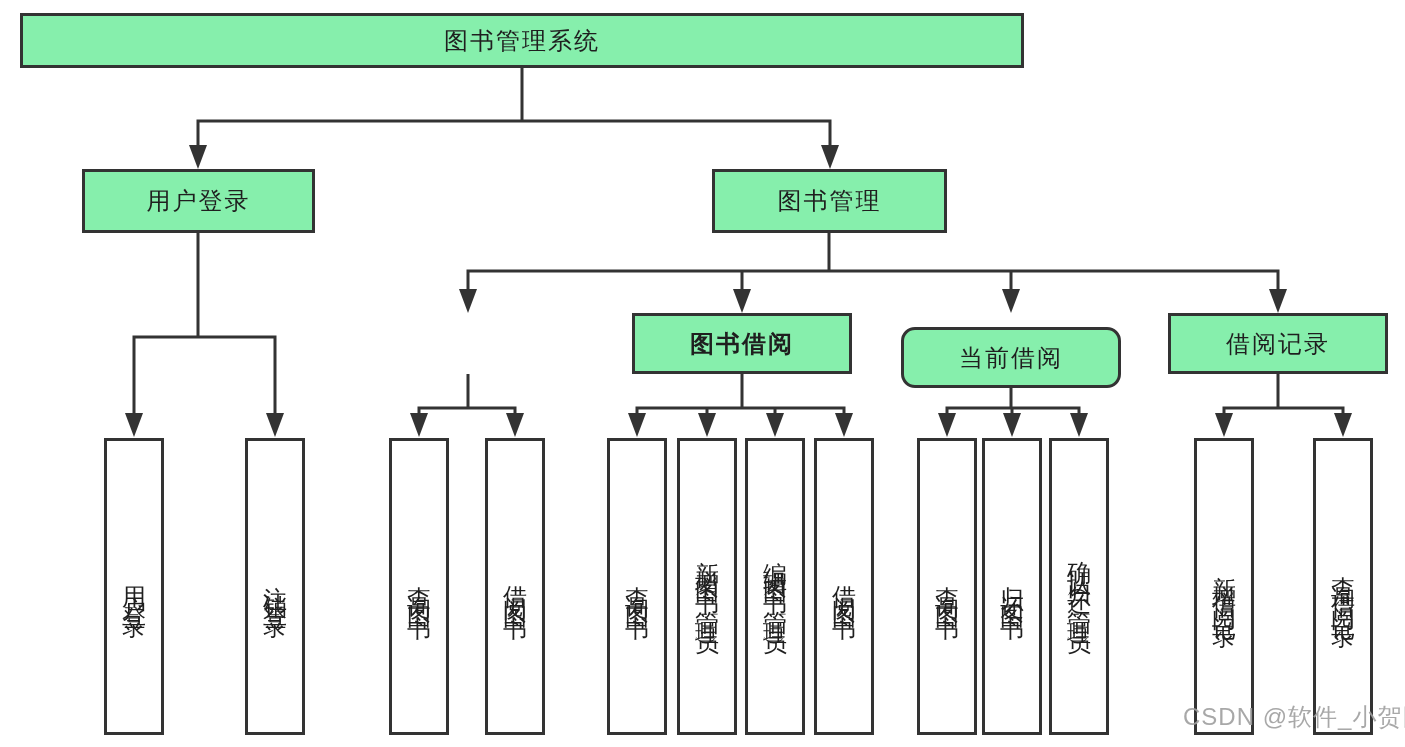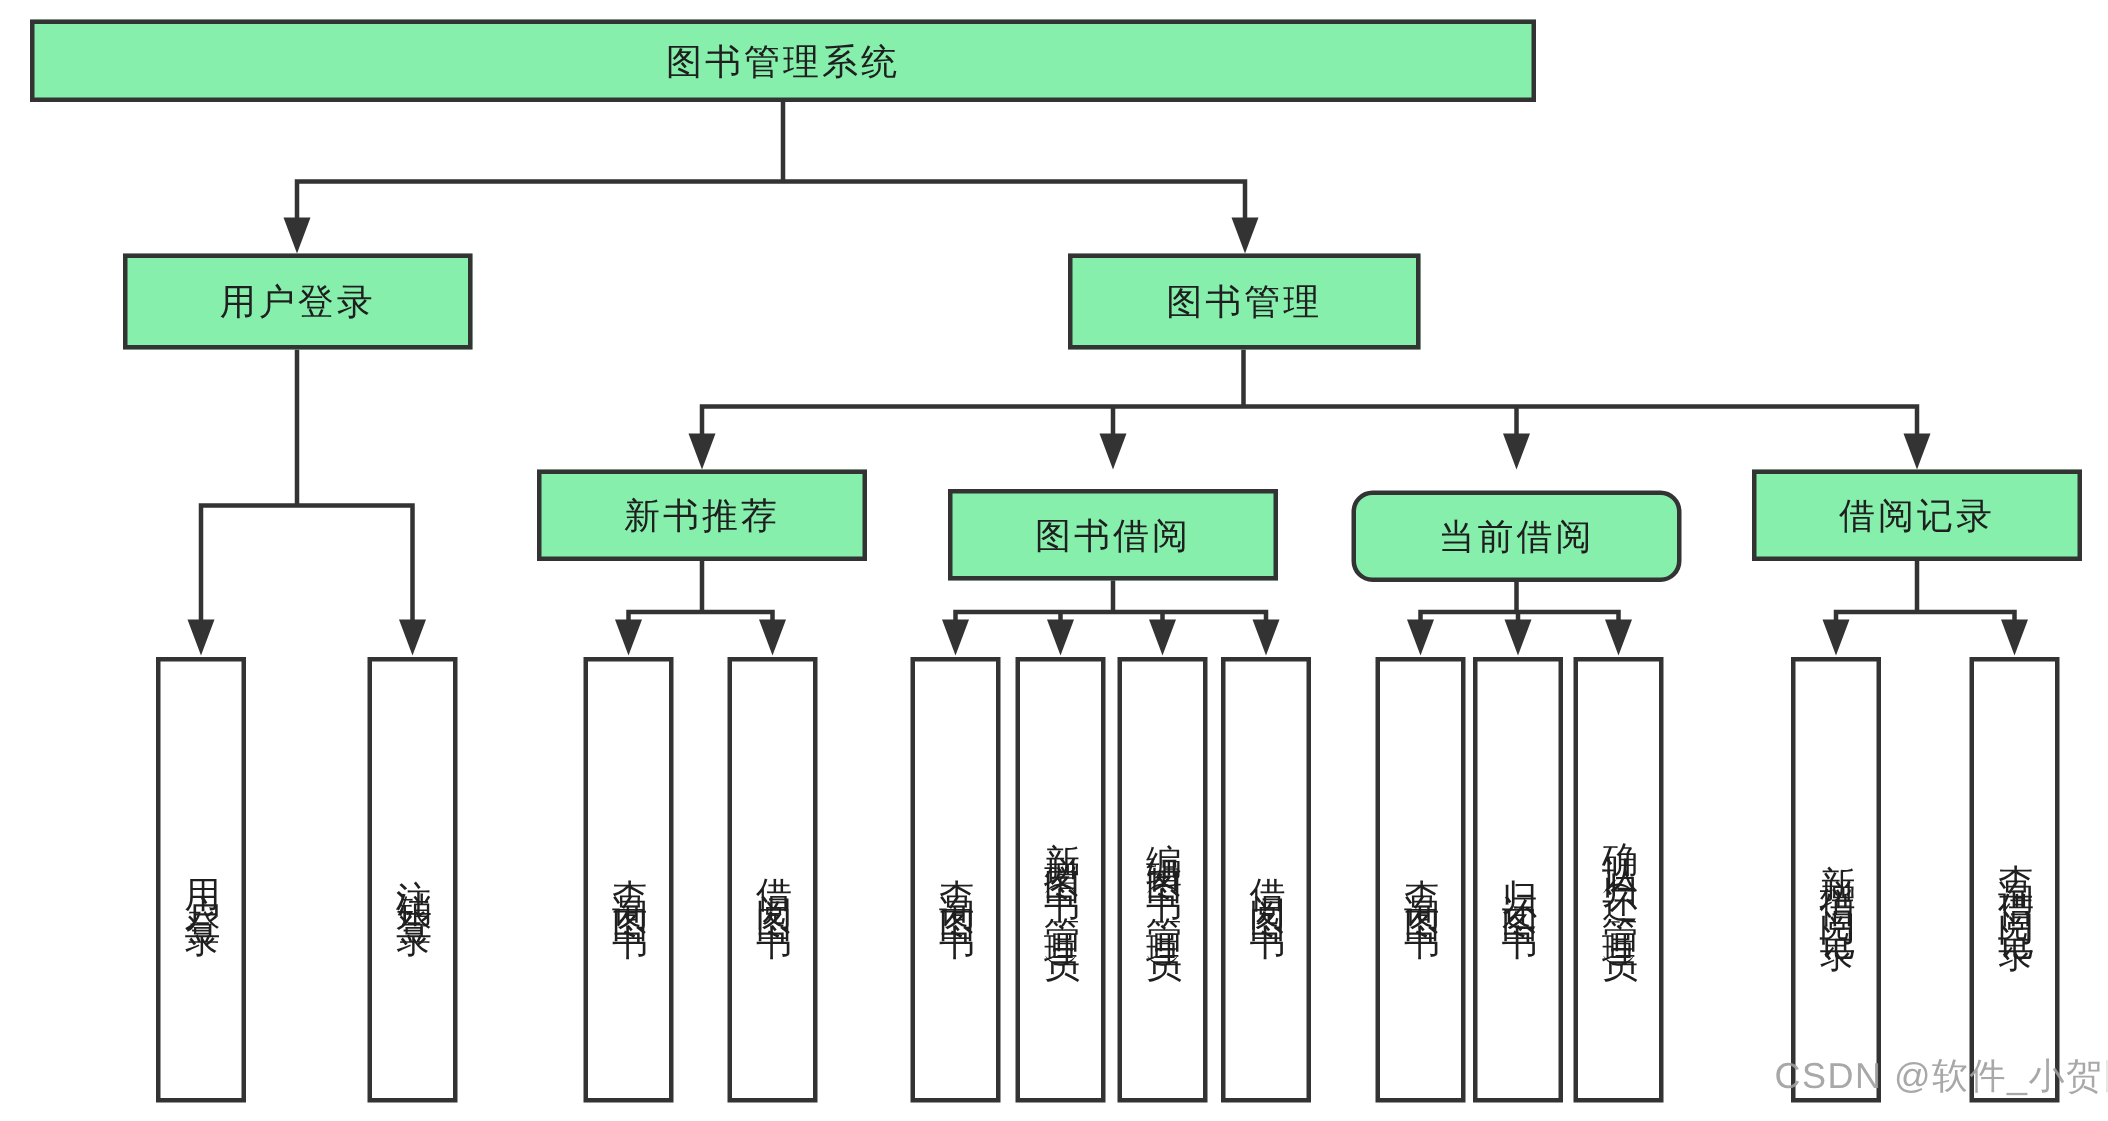--- a/index.html
+++ b/index.html
@@ -43,21 +43,21 @@
     font-size: 24px;
     letter-spacing: 10px;
     z-index: 2;
     overflow: hidden;
   }
   
   #root-box        { left: 20px;  top: 13px;  width: 1004px; height: 55px; }
   #user-login      { left: 82px;  top: 169px; width: 233px;  height: 64px; }
   #book-mgmt       { left: 712px; top: 169px; width: 235px;  height: 64px; }
   #new-book        { left: 358px; top: 313px; width: 220px;  height: 61px; }
-  #book-borrow     { left: 632px; top: 326px; width: 220px;  height: 61px; }
+  #book-borrow     { left: 632px; top: 313px; width: 220px;  height: 61px; font-weight: bold; }
   #current-borrow  { left: 901px; top: 327px; width: 220px;  height: 61px; border-radius: 14px; }
   #borrow-records  { left: 1168px;top: 313px; width: 220px;  height: 61px; }
   
   .leaf { top: 438px; width: 60px; height: 297px; }
   #ul1 { left: 104px; }
   #ul2 { left: 245px; }
   #nb1 { left: 389px; }
   #nb2 { left: 485px; }
   #bb1 { left: 607px; }
   #bb2 { left: 677px; }
@@ -121,21 +121,20 @@
       <polygon points="1215,413 1233,413 1224,437"></polygon>
       <polygon points="1334,413 1352,413 1343,437"></polygon>
     </g>
   </svg>
 
   <div class="node" id="root-box">图书管理系统</div>
 
   <div class="node" id="user-login">用户登录</div>
   <div class="node" id="book-mgmt">图书管理</div>
 
-  <div class="node" id="new-book">新书推荐</div>
   <div class="node" id="book-borrow">图书借阅</div>
   <div class="node" id="current-borrow">当前借阅</div>
   <div class="node" id="borrow-records">借阅记录</div>
 
   <div class="vnode leaf" id="ul1">用户登录</div>
   <div class="vnode leaf" id="ul2">注销登录</div>
 
   <div class="vnode leaf" id="nb1">查询图书</div>
   <div class="vnode leaf" id="nb2">借阅图书</div>
 

